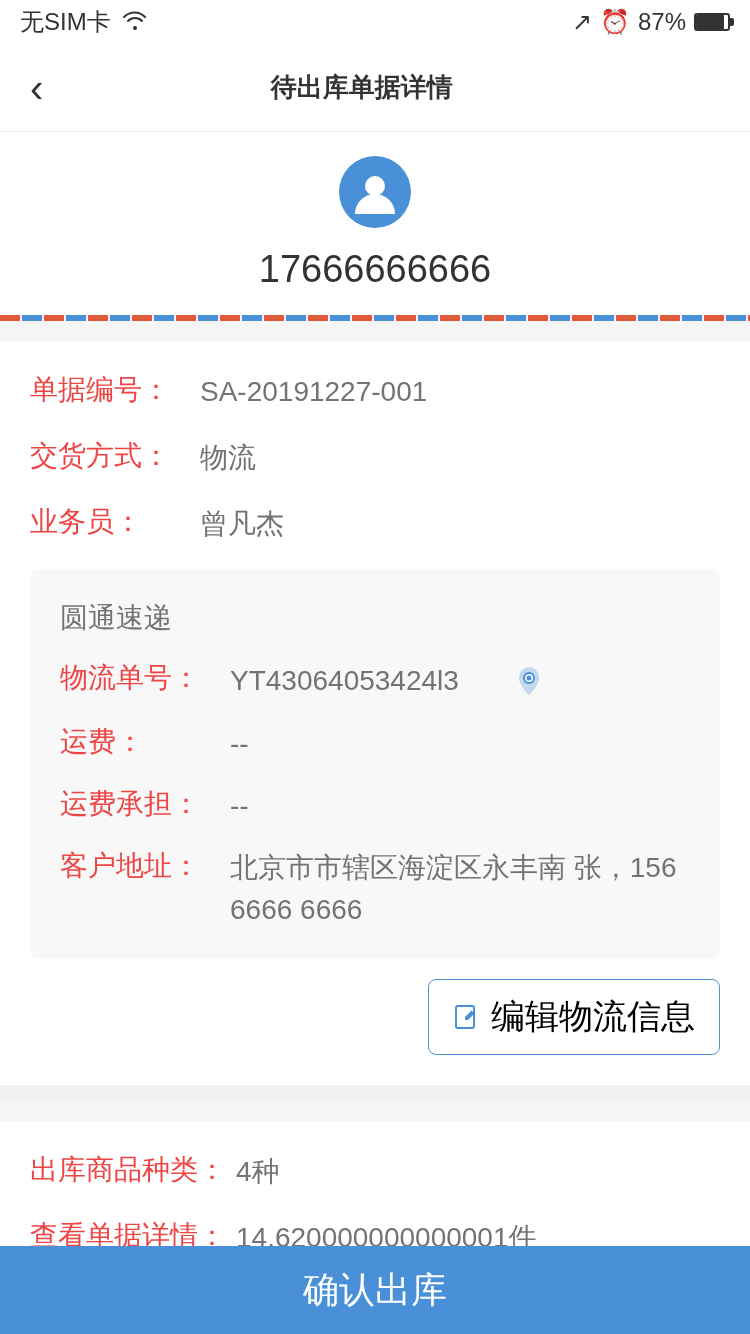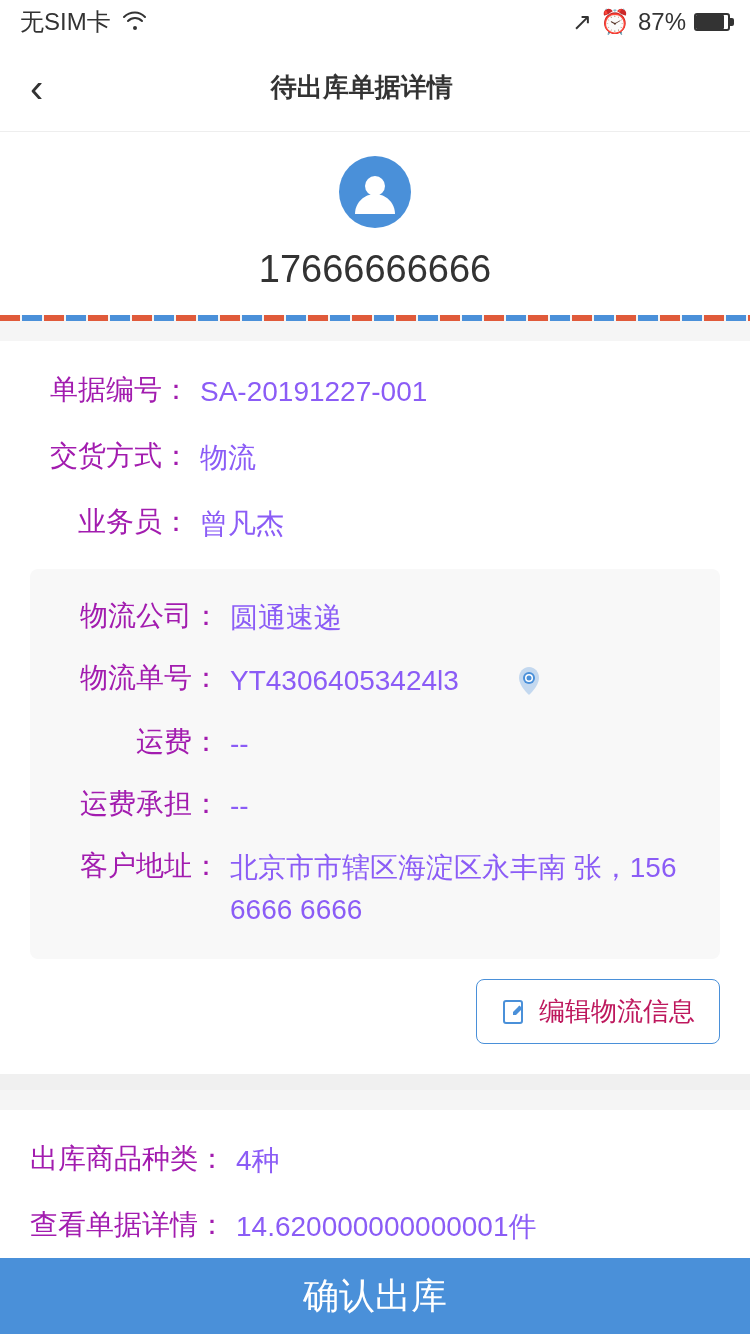--- a/index.html
+++ b/index.html
@@ -99,29 +99,29 @@
     }
 
     .info-row {
       display: flex;
       align-items: flex-start;
       margin-bottom: 24px;
       font-size: 28px;
     }
     .info-row:last-child { margin-bottom: 0; }
     .info-label {
-      color: #a21caf;
+      color: #ef4444;
       white-space: nowrap;
       min-width: 160px;
-      text-align: right;
+      text-align: left;
       margin-right: 10px;
       flex-shrink: 0;
     }
     .info-value {
-      color: #8b5cf6;
+      color: #737373;
       flex: 1;
       line-height: 1.5;
     }
 
     
     .logistics-card {
       background: #f8f8f8;
       border-radius: 8px;
       margin-top: 20px;
       padding: 28px 30px;
@@ -145,22 +145,22 @@
     }
 
     
     .edit-btn {
       display: flex;
       align-items: center;
       gap: 10px;
       border: 1.5px solid #4a90d9;
       border-radius: 8px;
       padding: 14px 24px;
-      color: #be185d;
-      font-size: 26px;
+      color: #000000;
+      font-size: 34px;
       cursor: pointer;
       float: right;
       margin-top: 20px;
       background: #fff;
     }
 
     
     .gray-divider {
       height: 16px;
       background: #f0f0f0;
@@ -187,21 +187,21 @@
       display: table;
       clear: both;
     }
 
     
     .confirm-btn {
       position: fixed;
       bottom: 0;
       left: 0;
       width: 750px;
-      height: 76px;
+      height: 88px;
       background: #4a90d9;
       color: #fff;
       font-size: 36px;
       font-weight: 500;
       border: none;
       cursor: pointer;
       display: flex;
       align-items: center;
       justify-content: center;
     }
@@ -262,21 +262,20 @@
     <span class="info-label">交货方式：</span>
     <span class="info-value">物流</span>
   </div>
   <div class="info-row">
     <span class="info-label">业务员：</span>
     <span class="info-value">曾凡杰</span>
   </div>
 
   <div class="logistics-card">
     <div class="info-row">
-      <span class="info-label">物流公司：</span>
       <span class="info-value">圆通速递</span>
     </div>
     <div class="info-row">
       <span class="info-label">物流单号：</span>
       <span class="info-value tracking-row">
         <span>YT43064053424l3</span>
         <span class="location-icon" style="display:inline-flex;align-items:center;margin-left:16px;">
           <svg width="36" height="36" viewBox="0 0 36 36" fill="none">
             <circle cx="18" cy="15" r="6" fill="#4a90d9"></circle>
             <path d="M18 4C12 4 8 9 8 15c0 8 10 17 10 17s10-9 10-17c0-6-4-11-10-11z" fill="#4a90d9" opacity="0.3"></path>

